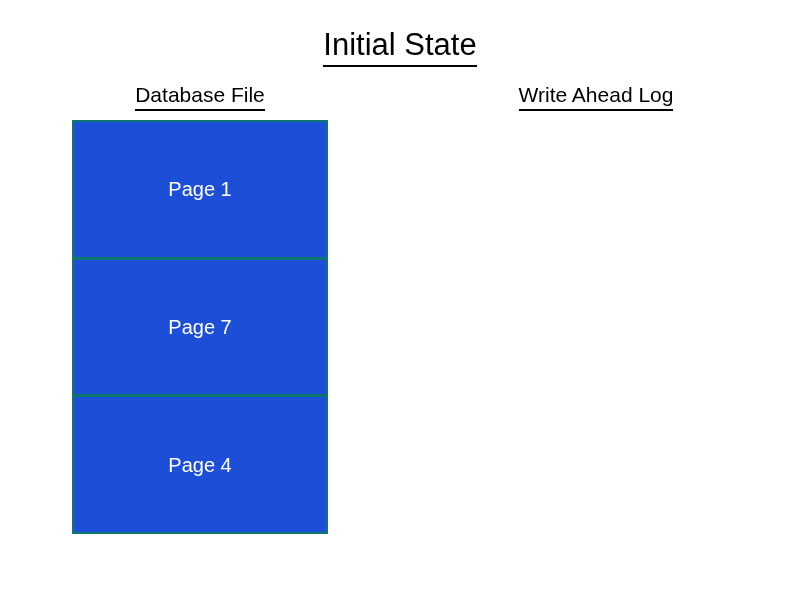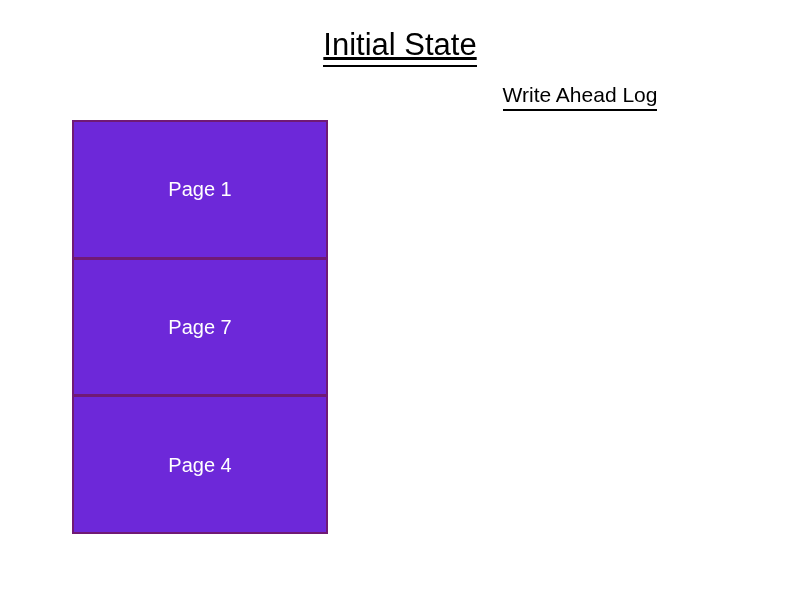--- a/index.html
+++ b/index.html
@@ -36,21 +36,20 @@
     line-height: 38px;
     font-weight: 400;
     letter-spacing: 0px;
     color: #000000;
     white-space: nowrap;
   }
   #slide-title .u {
     display: inline-block;
     border-bottom: 2px solid #000000;
     padding-bottom: 1px;
-    text-decoration: underline;
   }
 
   
   .column-header {
     position: absolute;
     top: 82px;
     font-size: 21px;
     line-height: 26px;
     font-weight: 400;
     color: #000000;
@@ -60,39 +59,39 @@
   .column-header .u {
     display: inline-block;
     border-bottom: 2px solid #000000;
     padding-bottom: 1px;
   }
   #db-header {
     left: 40px;
     width: 320px;
   }
   #wal-header {
-    left: 420px;
+    left: 436px;
     width: 320px;
   }
 
   
   #db-stack {
     position: absolute;
     left: 72px;
     top: 120px;
     width: 256px;
     height: 426px;
     display: flex;
     flex-direction: column;
   }
   .page-block {
     flex: 1 1 0;
     box-sizing: border-box;
-    background: #6d28d9;
-    border: 2px solid #701a75;
+    background: #1d4ed8;
+    border: 2px solid #0f766e;
     display: flex;
     align-items: center;
     justify-content: center;
     margin-bottom: -1px;
   }
   .page-block:last-child {
     margin-bottom: 12px;
   }
   .page-label {
     font-size: 20px;
@@ -114,20 +113,23 @@
 </style>
 </head>
 <body>
 
 <div id="slide">
 
   <div id="slide-title">
     <span class="u">Initial State</span>
   </div>
 
+  <div id="db-header" class="column-header">
+    <span class="u">Database File</span>
+  </div>
 
   <div id="wal-header" class="column-header">
     <span class="u">Write Ahead Log</span>
   </div>
 
   <div id="db-stack">
     <div class="page-block">
       <span class="page-label">Page 1</span>
     </div>
     <div class="page-block">

